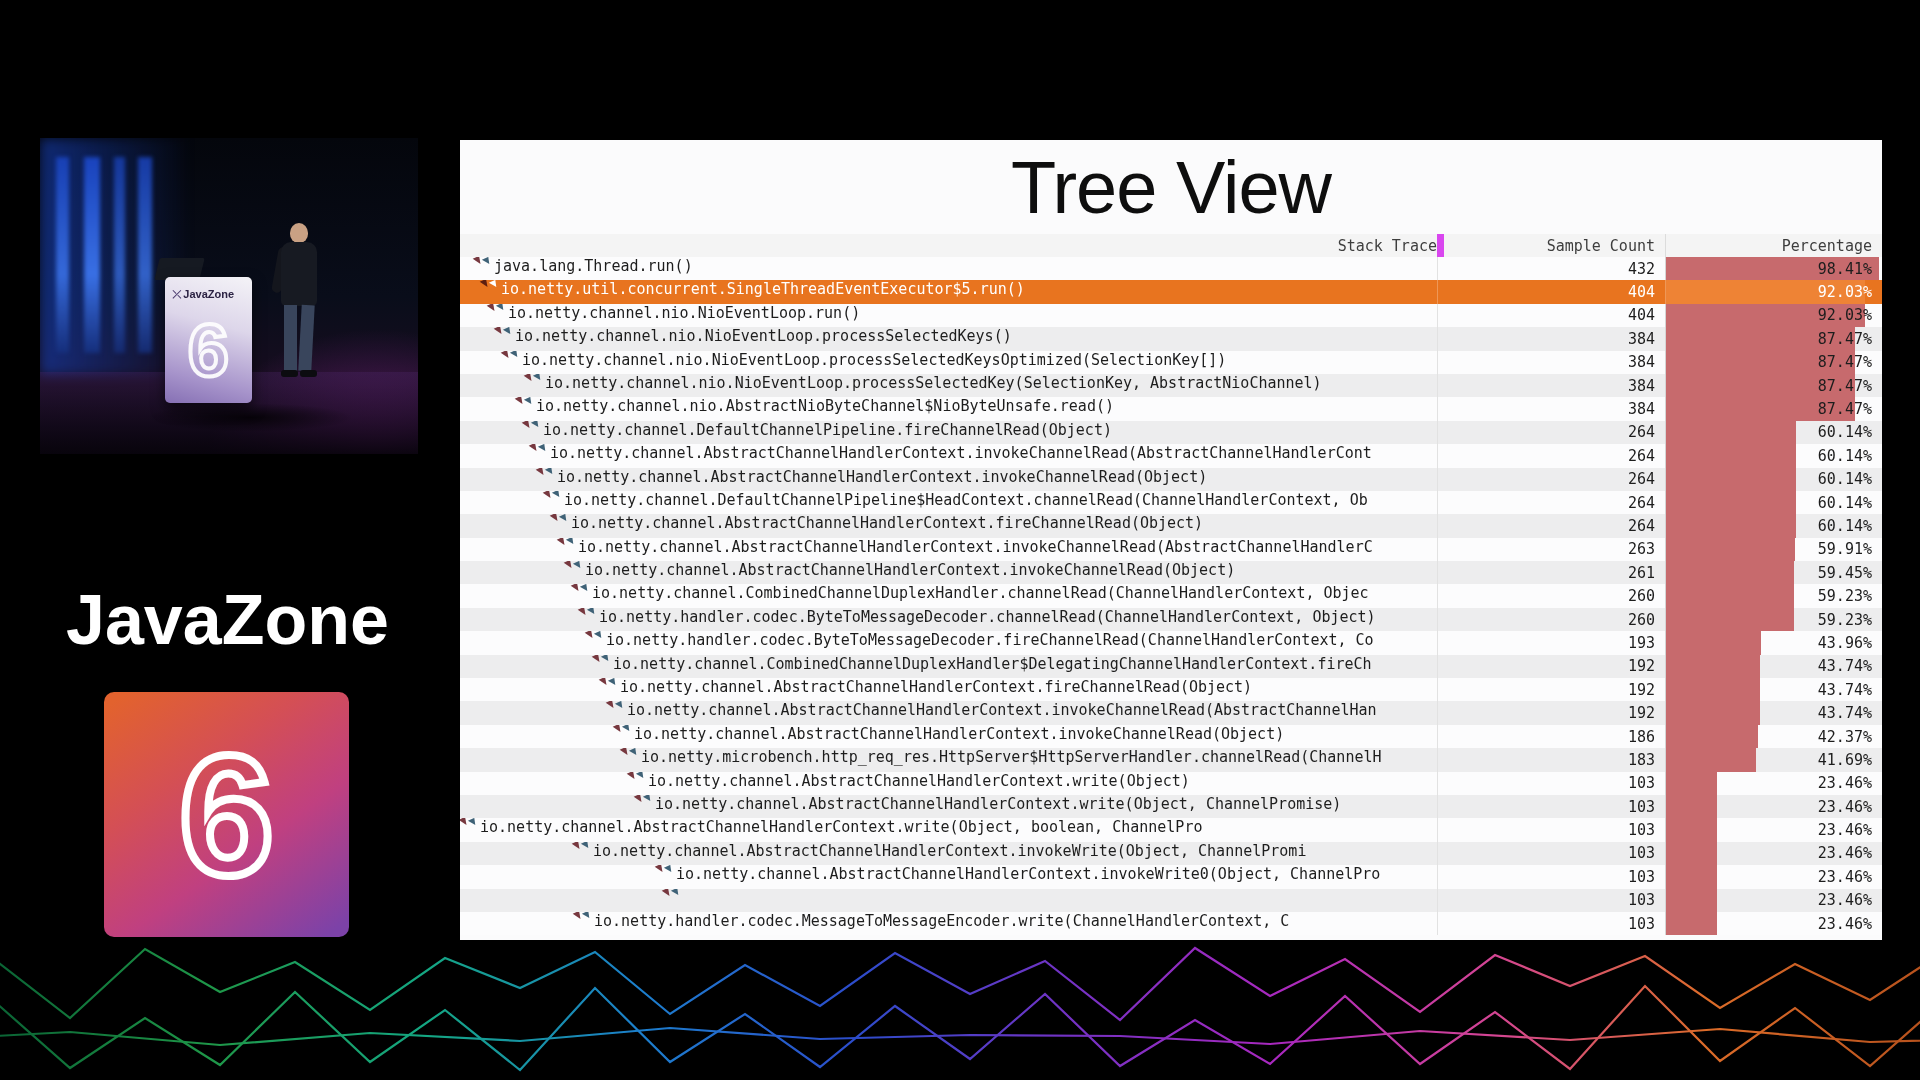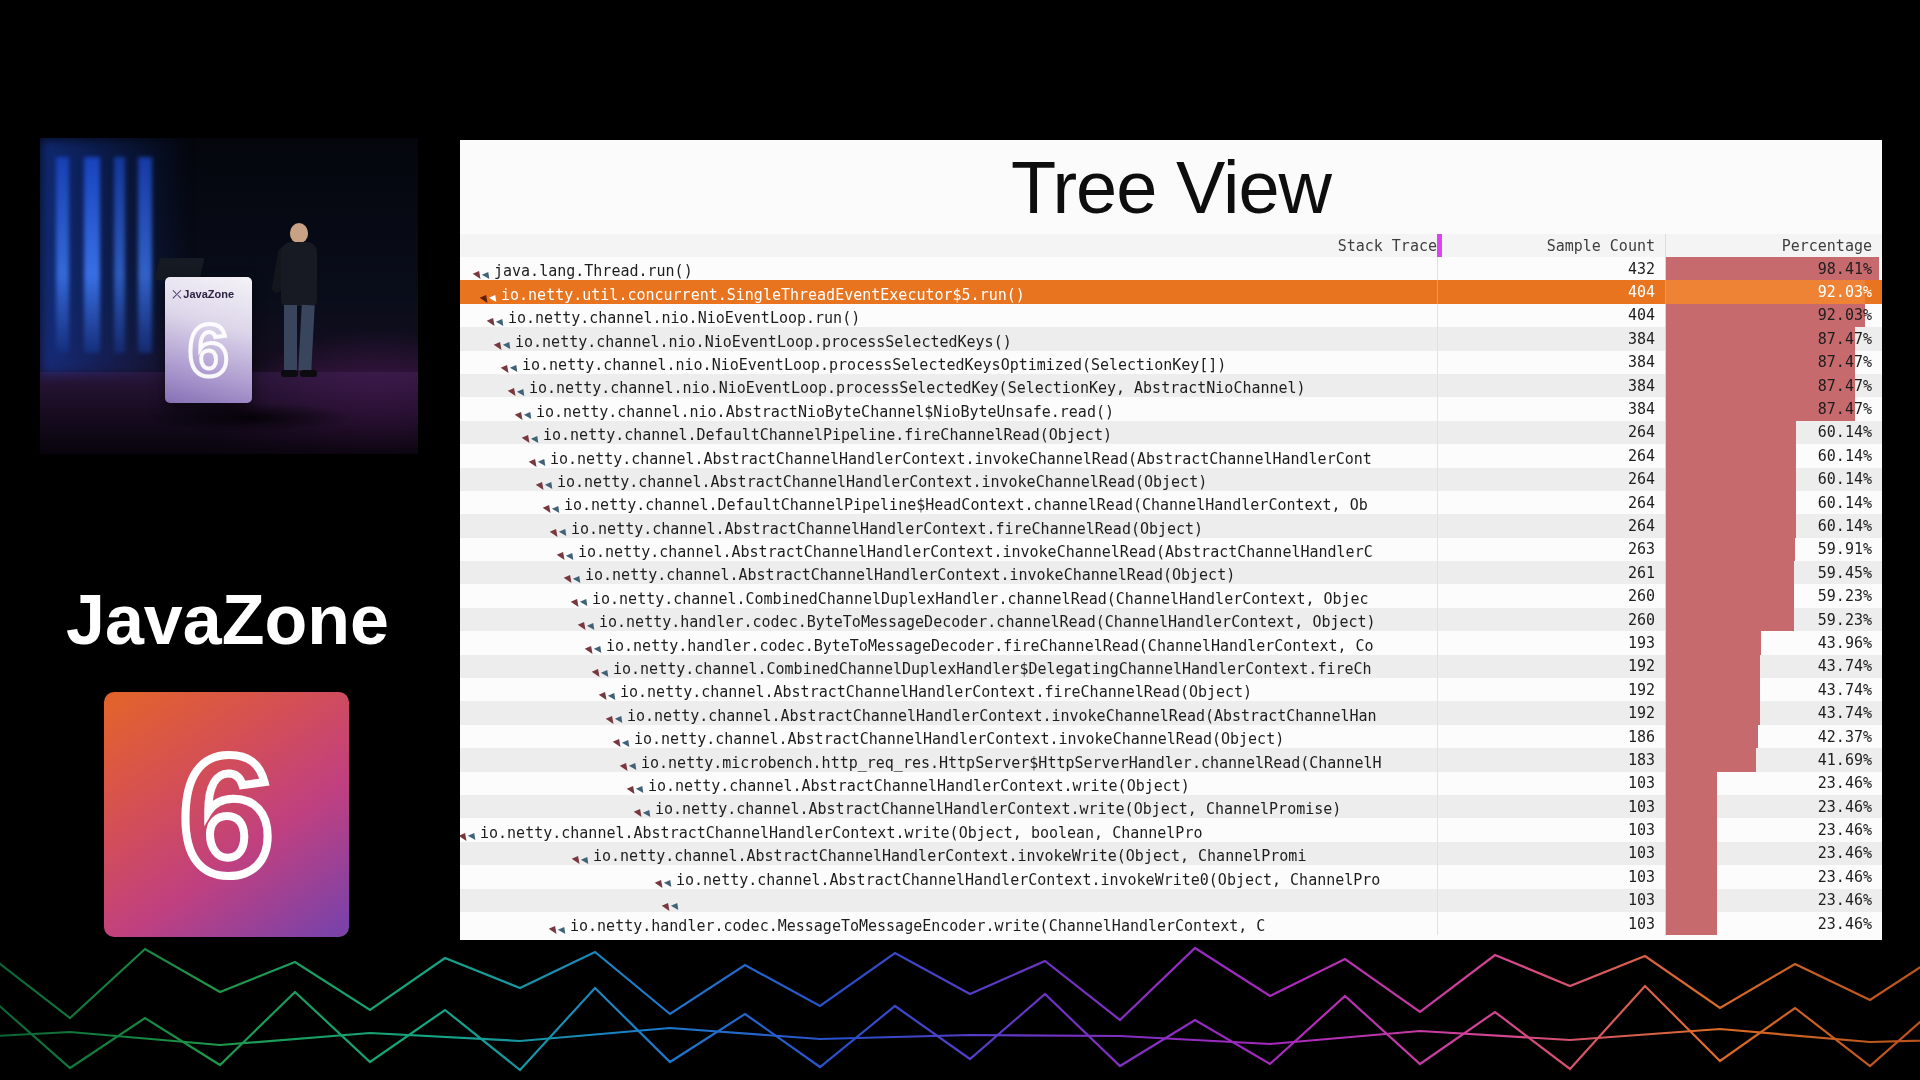--- a/index.html
+++ b/index.html
@@ -10,28 +10,28 @@
   }
 
   
   .slide-panel{position:absolute;left:460px;top:140px;width:1422px;height:800px;background:#fbfbfc;}
   .slide-title{position:absolute;top:0;left:0;right:0;height:94px;display:flex;align-items:center;justify-content:center;
     font-size:74px;font-weight:400;color:#0e0e0e;letter-spacing:-1px;}
 
   .tree-table{position:absolute;top:94px;left:0;right:0;bottom:0;font-family:"DejaVu Sans Mono","Liberation Mono",monospace;font-size:15px;}
   .tree-header{display:flex;height:23px;align-items:center;background:#f4f4f4;border-bottom:1px solid #979797;color:#3d3d3d;}
   .hcol-stack{width:977px;padding-left:12px;box-sizing:border-box;text-align:right;}
-  .hcol-samples{width:228px;text-align:right;padding-right:10px;box-sizing:border-box;border-left:5px solid #d946ef;height:100%;display:flex;align-items:center;justify-content:flex-end;}
+  .hcol-samples{width:228px;text-align:right;padding-right:10px;box-sizing:border-box;border-left:7px solid #d946ef;height:100%;display:flex;align-items:center;justify-content:flex-end;}
   .hcol-pct{flex:1;text-align:right;padding-right:10px;box-sizing:border-box;border-left:1px solid #dcdcdc;height:100%;display:flex;align-items:center;justify-content:flex-end;}
 
   .tree-rows{position:absolute;top:23px;left:0;right:0;bottom:0;}
   .tree-row{display:flex;height:23.4px;align-items:center;color:#1d1d1d;background:#fcfcfd;}
   .tree-row.odd{background:var(--stripe);}
   .tree-row.highlight{background:var(--hl);color:#fff;}
-  .cell-stack{width:977px;box-sizing:border-box;overflow:hidden;white-space:nowrap;display:flex;align-items:flex-end;height:100%;}
+  .cell-stack{width:977px;box-sizing:border-box;overflow:hidden;white-space:nowrap;display:flex;align-items:flex-start;height:100%;}
   .expanders{display:inline-flex;align-items:center;width:20px;flex:none;}
   .expanders i{display:inline-block;width:0;height:0;border-left:5px solid transparent;border-right:2px solid transparent;}
   .expanders .m1{border-top:8px solid #77383f;transform:rotate(-24deg);margin-right:2px;}
   .expanders .m2{border-top:7px solid #3f6277;transform:rotate(-24deg);}
   .tree-row.highlight .expanders .m1{border-top-color:#5e1f10;}
   .tree-row.highlight .expanders .m2{border-top-color:#fff;}
   .method-text{overflow:hidden;white-space:nowrap;}
   .cell-samples{width:228px;box-sizing:border-box;text-align:right;padding-right:10px;border-left:1px solid #e2e2e2;height:100%;display:flex;align-items:center;justify-content:flex-end;}
   .tree-row.highlight .cell-samples{border-left-color:rgba(255,255,255,.25);}
   .cell-pct{flex:1;position:relative;height:100%;border-left:1px solid #d5d5d5;box-sizing:border-box;}
@@ -181,21 +181,21 @@
             </span>
             <span class="method-text">io.netty.channel.nio.NioEventLoop.processSelectedKeysOptimized(SelectionKey[])</span>
           </div>
           <div class="cell-samples">384</div>
           <div class="cell-pct">
             <div class="bar" style="width: 87.47%;"></div>
             <span class="pct-text">87.47%</span>
           </div>
         </div>
         <div class="tree-row odd">
-          <div class="cell-stack" style="padding-left: 49px;">
+          <div class="cell-stack" style="padding-left: 65px;">
             <span class="expanders">
               <i class="m1"></i>
               <i class="m2"></i>
             </span>
             <span class="method-text">io.netty.channel.nio.NioEventLoop.processSelectedKey(SelectionKey, AbstractNioChannel)</span>
           </div>
           <div class="cell-samples">384</div>
           <div class="cell-pct">
             <div class="bar" style="width: 87.47%;"></div>
             <span class="pct-text">87.47%</span>
@@ -502,21 +502,21 @@
               <i class="m2"></i>
             </span>
           </div>
           <div class="cell-samples">103</div>
           <div class="cell-pct">
             <div class="bar" style="width: 23.46%;"></div>
             <span class="pct-text">23.46%</span>
           </div>
         </div>
         <div class="tree-row">
-          <div class="cell-stack" style="padding-left: 90px;">
+          <div class="cell-stack" style="padding-left: 114px;">
             <span class="expanders">
               <i class="m1"></i>
               <i class="m2"></i>
             </span>
             <span class="method-text">io.netty.handler.codec.MessageToMessageEncoder.write(ChannelHandlerContext, C</span>
           </div>
           <div class="cell-samples">103</div>
           <div class="cell-pct">
             <div class="bar" style="width: 23.46%;"></div>
             <span class="pct-text">23.46%</span>

